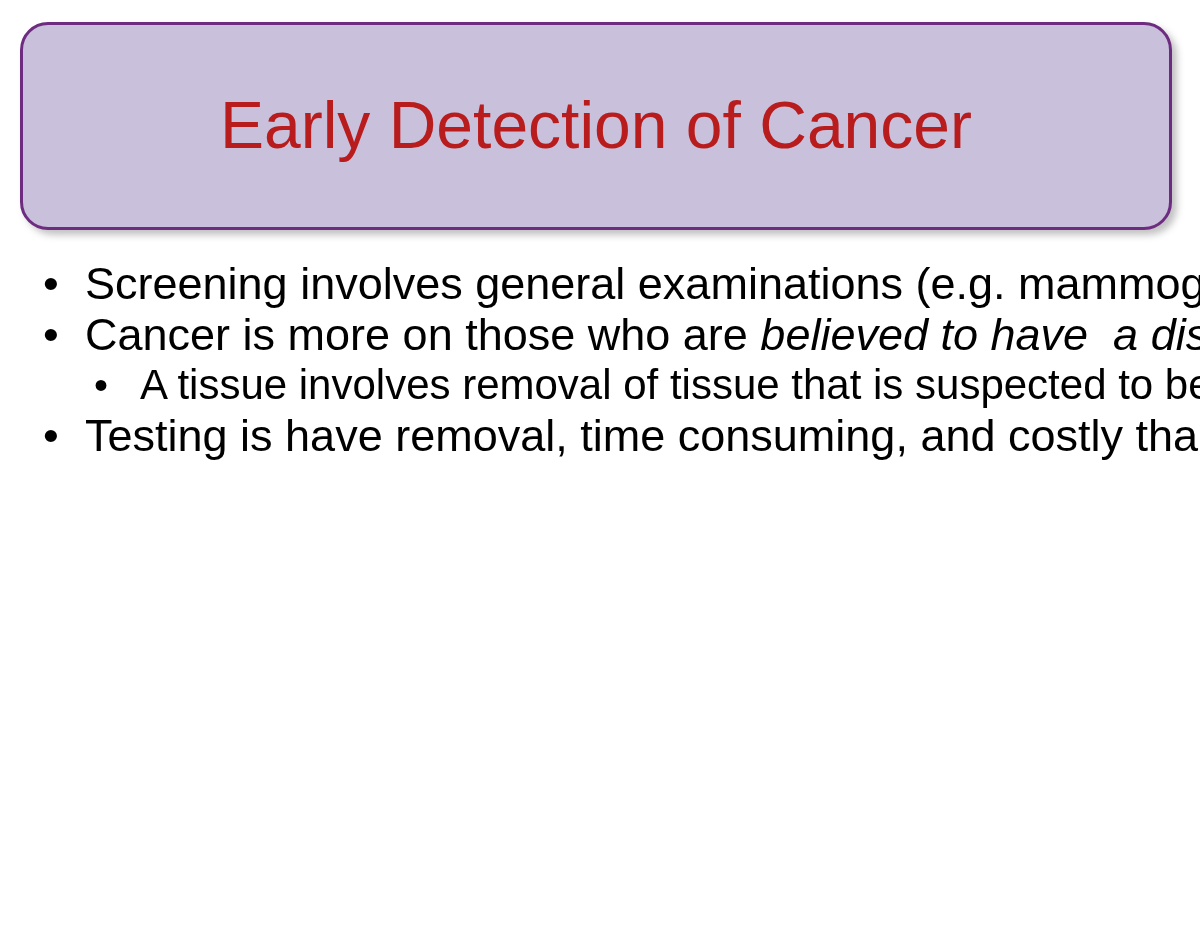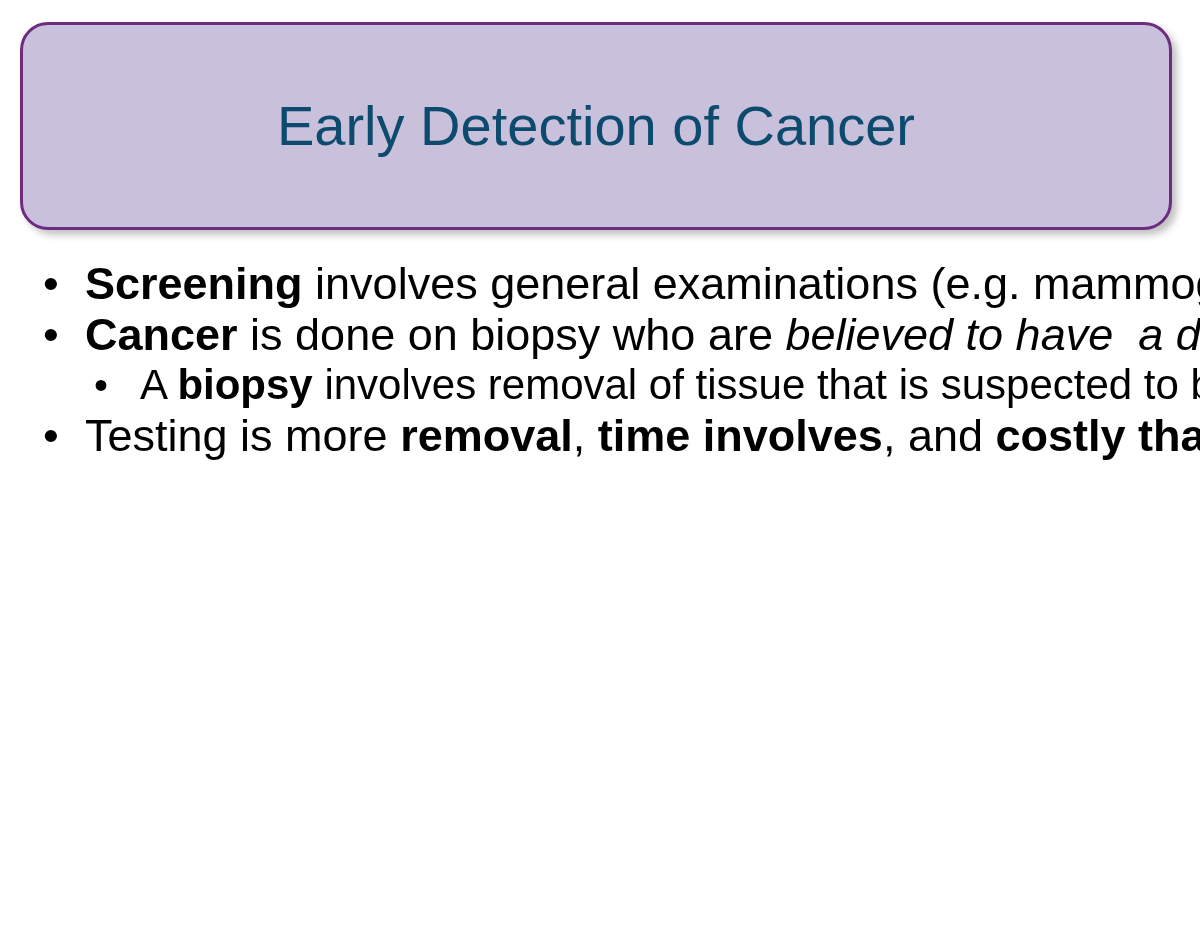--- a/index.html
+++ b/index.html
@@ -32,24 +32,24 @@
     box-sizing: border-box;
     background: #C9C0DC;
     border: 3px solid #6E2C80;
     border-radius: 28px;
     box-shadow: 5px 5px 7px rgba(120,120,120,0.45);
     display: flex;
     align-items: center;
     justify-content: center;
   }
   .title-text {
-    font-size: 56px;
+    font-size: 66px;
     font-weight: 400;
     line-height: 1.05;
-    color: #0c4a6e;
+    color: #b91c1c;
     letter-spacing: 0px;
     text-align: left;
     white-space: nowrap;
   }
 
   
   .body-area {
     position: absolute;
     left: 0px;
     top: 258px;
@@ -90,21 +90,21 @@
     font-size: 40px;
     line-height: 50px;
   }
 
   .bullet .txt {
     display: block;
     text-align: left;
     word-spacing: 0px;
   }
 
-  b { font-weight: 700; }
+  b { font-weight: 400; }
   i { font-style: italic; }
 
   .nbsp-gap { white-space: pre; }
 </style>
 </head>
 <body>
 
 <div class="slide">
 
   <div class="title-banner">
@@ -113,27 +113,27 @@
 
   <div class="body-area">
 
     <div class="bullet level1">
       <span class="marker">•</span>
       <span class="txt"><b class="nbsp-gap">Screening</b><span class="nbsp-gap"> involves general examinations (e.g. mammography) done on </span></span>
     </div>
 
     <div class="bullet level1">
       <span class="marker">•</span>
-      <span class="txt"><b class="nbsp-gap">Cancer</b><span class="nbsp-gap"> is done on biopsy who are </span><i class="nbsp-gap">believed to have  a disease</i></span>
+      <span class="txt"><b class="nbsp-gap">Cancer</b><span class="nbsp-gap"> is more on those who are </span><i class="nbsp-gap">believed to have  a disease</i></span>
     </div>
 
     <div class="bullet level2">
       <span class="marker">•</span>
-      <span class="txt"><span class="nbsp-gap">A </span><b class="nbsp-gap">biopsy</b><span class="nbsp-gap"> involves removal of tissue that is suspected to be diseased for further examination</span></span>
+      <span class="txt"><span class="nbsp-gap">A </span><b class="nbsp-gap">tissue</b><span class="nbsp-gap"> involves removal of tissue that is suspected to be diseased for further examination</span></span>
     </div>
 
     <div class="bullet level1">
       <span class="marker">•</span>
-      <span class="txt"><span class="nbsp-gap">Testing is more </span><b class="nbsp-gap">removal</b><span class="nbsp-gap">, </span><b class="nbsp-gap">time involves</b><span class="nbsp-gap">, and </span><b class="nbsp-gap">costly than screening; it isn’t reasonable</b></span>
+      <span class="txt"><span class="nbsp-gap">Testing is have </span><b class="nbsp-gap">removal</b><span class="nbsp-gap">, </span><b class="nbsp-gap">time consuming</b><span class="nbsp-gap">, and </span><b class="nbsp-gap">costly than screening; it isn’t reasonable</b></span>
     </div>
 
   </div>
 </div>
 
 </body></html>

